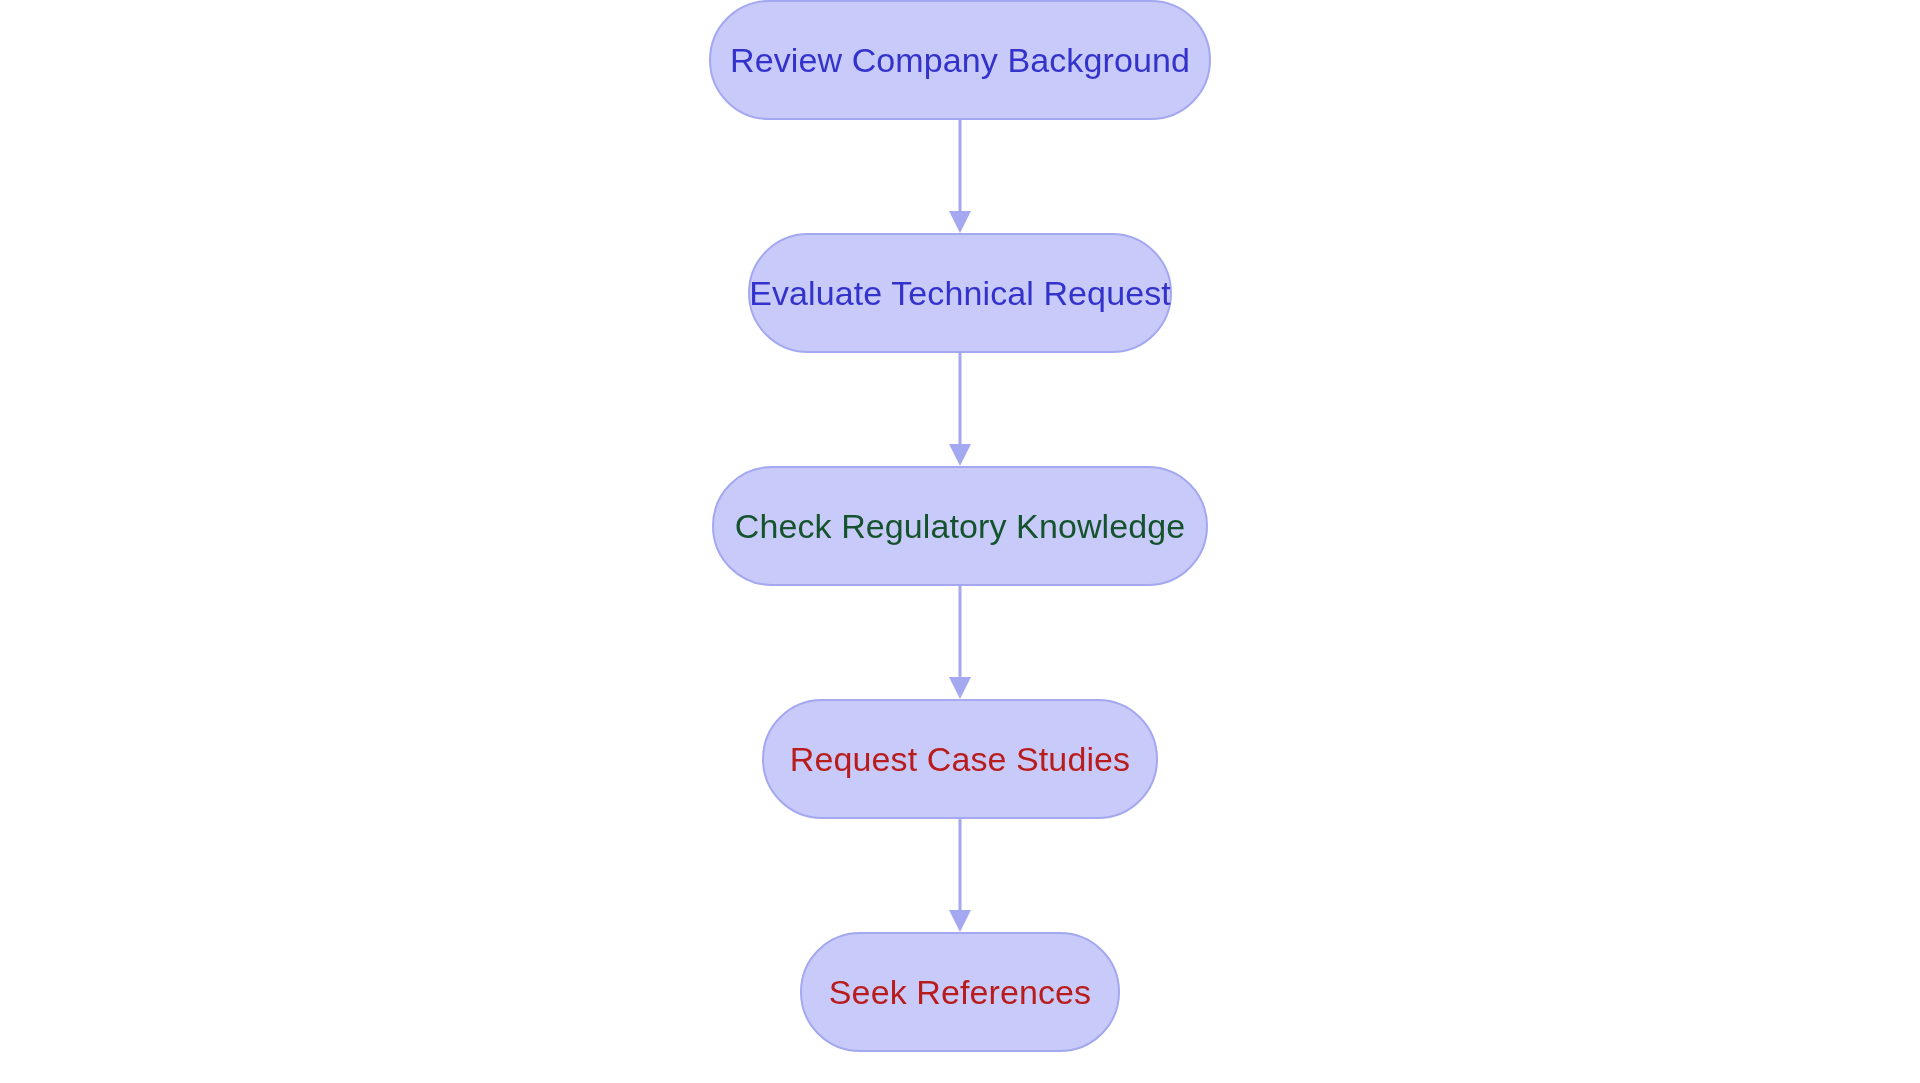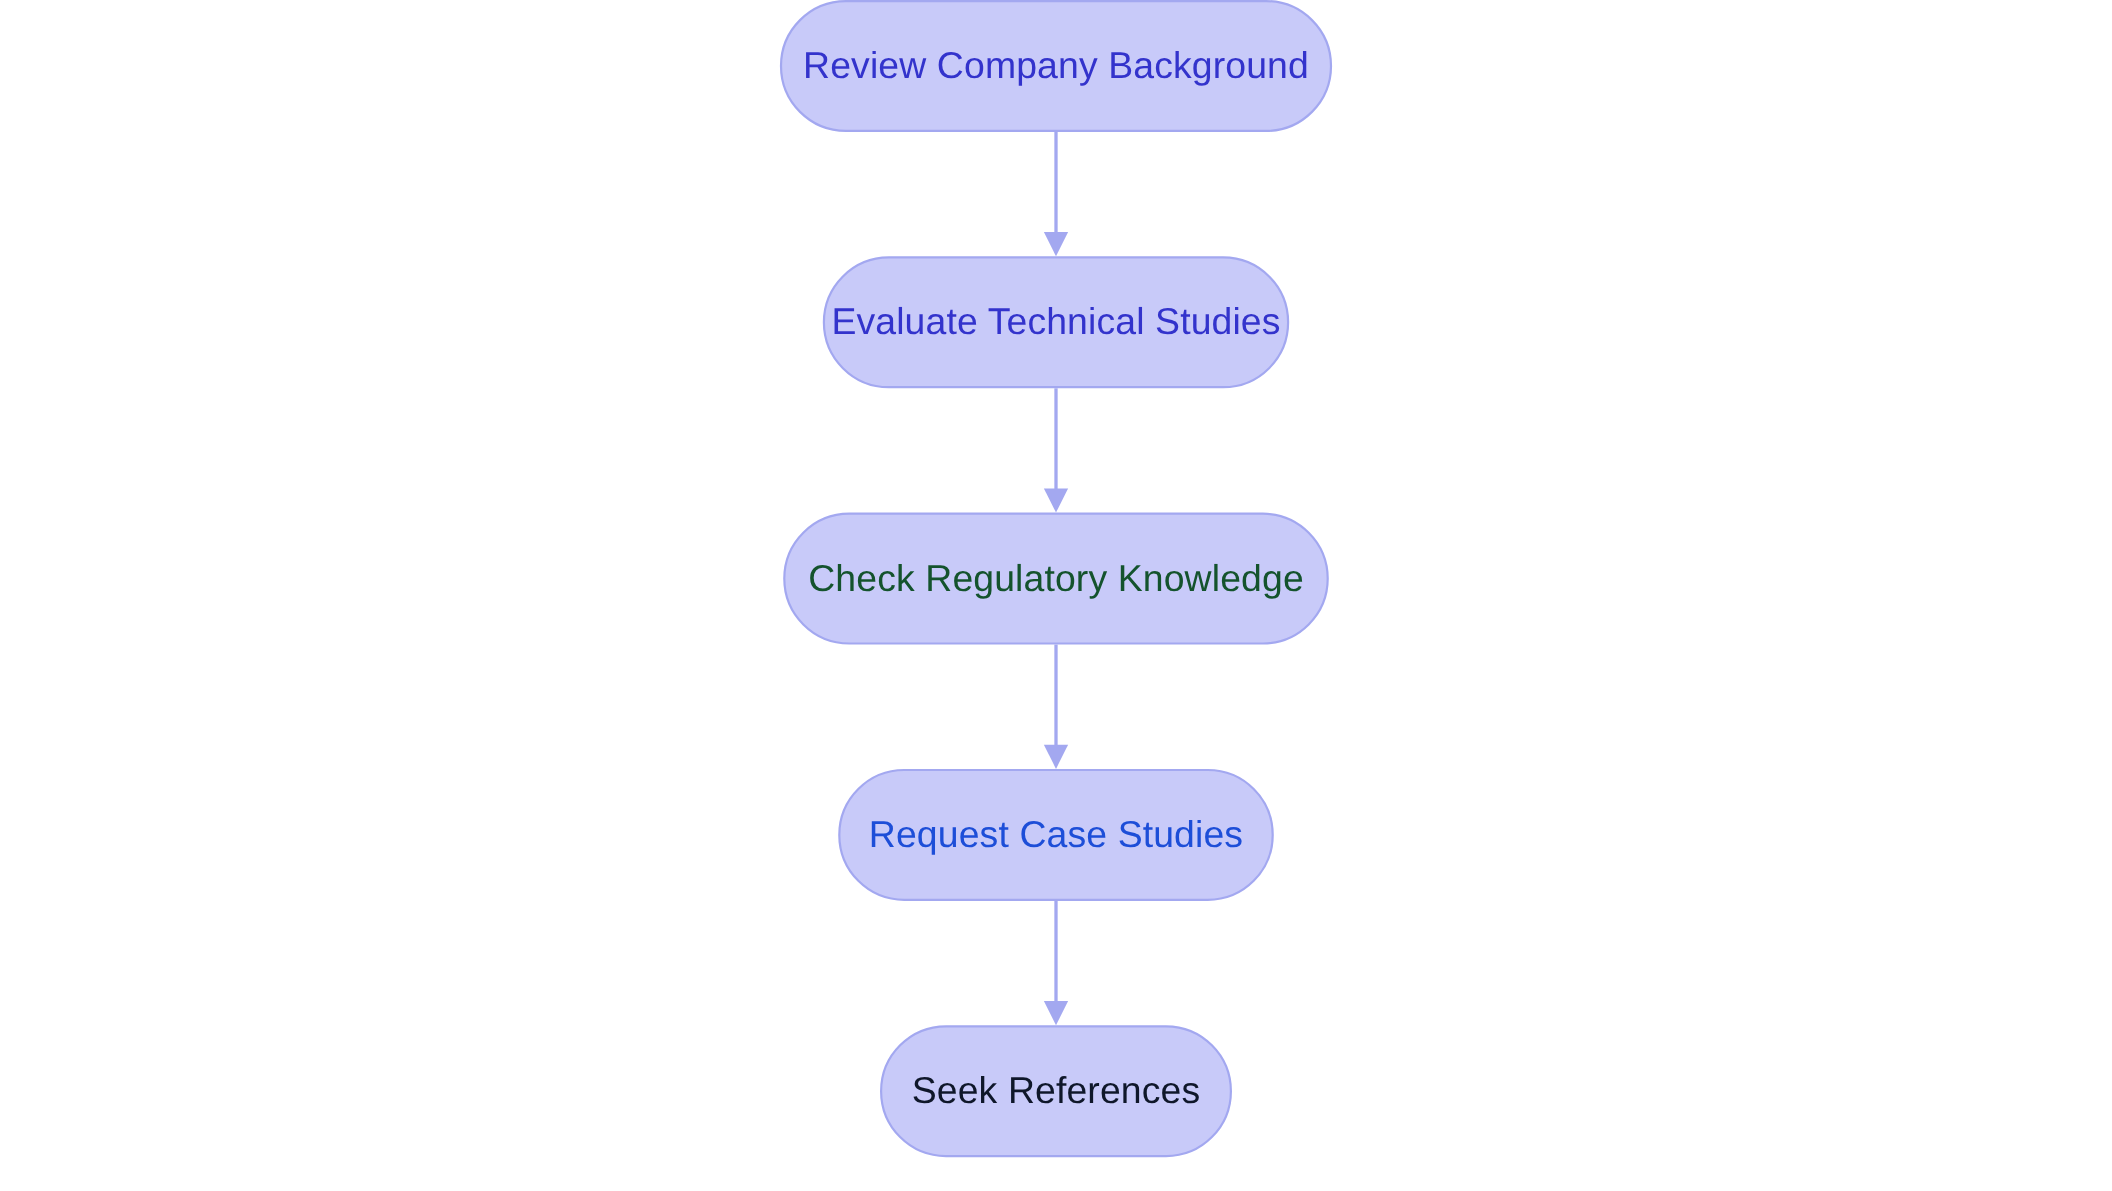--- a/index.html
+++ b/index.html
@@ -85,44 +85,44 @@
     <div class="node" style="width: 502px; background: rgb(200, 202, 249); border-color: rgb(163, 168, 240);">
       <span class="node-label" style="color: rgb(51, 51, 204);">Review Company Background</span>
     </div>
 
     <div class="connector">
       <div class="stem" style="background: rgb(163, 168, 240);"></div>
       <div class="head" style="border-top-color: rgb(163, 168, 240);"></div>
     </div>
 
     <div class="node" style="width: 424px; background: rgb(200, 202, 249); border-color: rgb(163, 168, 240);">
-      <span class="node-label" style="color: rgb(51, 51, 204);">Evaluate Technical Studies</span>
+      <span class="node-label" style="color: rgb(51, 51, 204);">Evaluate Technical Request</span>
     </div>
 
     <div class="connector">
       <div class="stem" style="background: rgb(163, 168, 240);"></div>
       <div class="head" style="border-top-color: rgb(163, 168, 240);"></div>
     </div>
 
     <div class="node" style="width: 496px; background: rgb(200, 202, 249); border-color: rgb(163, 168, 240);">
       <span class="node-label" style="color: #14532d;">Check Regulatory Knowledge</span>
     </div>
 
     <div class="connector">
       <div class="stem" style="background: rgb(163, 168, 240);"></div>
       <div class="head" style="border-top-color: rgb(163, 168, 240);"></div>
     </div>
 
     <div class="node" style="width: 396px; background: rgb(200, 202, 249); border-color: rgb(163, 168, 240);">
-      <span class="node-label" style="color: #1d4ed8;">Request Case Studies</span>
+      <span class="node-label" style="color: #b91c1c;">Request Case Studies</span>
     </div>
 
     <div class="connector">
       <div class="stem" style="background: rgb(163, 168, 240);"></div>
       <div class="head" style="border-top-color: rgb(163, 168, 240);"></div>
     </div>
 
     <div class="node" style="width: 320px; background: rgb(200, 202, 249); border-color: rgb(163, 168, 240);">
-      <span class="node-label" style="color: #0f172a;">Seek References</span>
+      <span class="node-label" style="color: #b91c1c;">Seek References</span>
     </div>
 
   </div>
 </div>
 
 </body></html>

